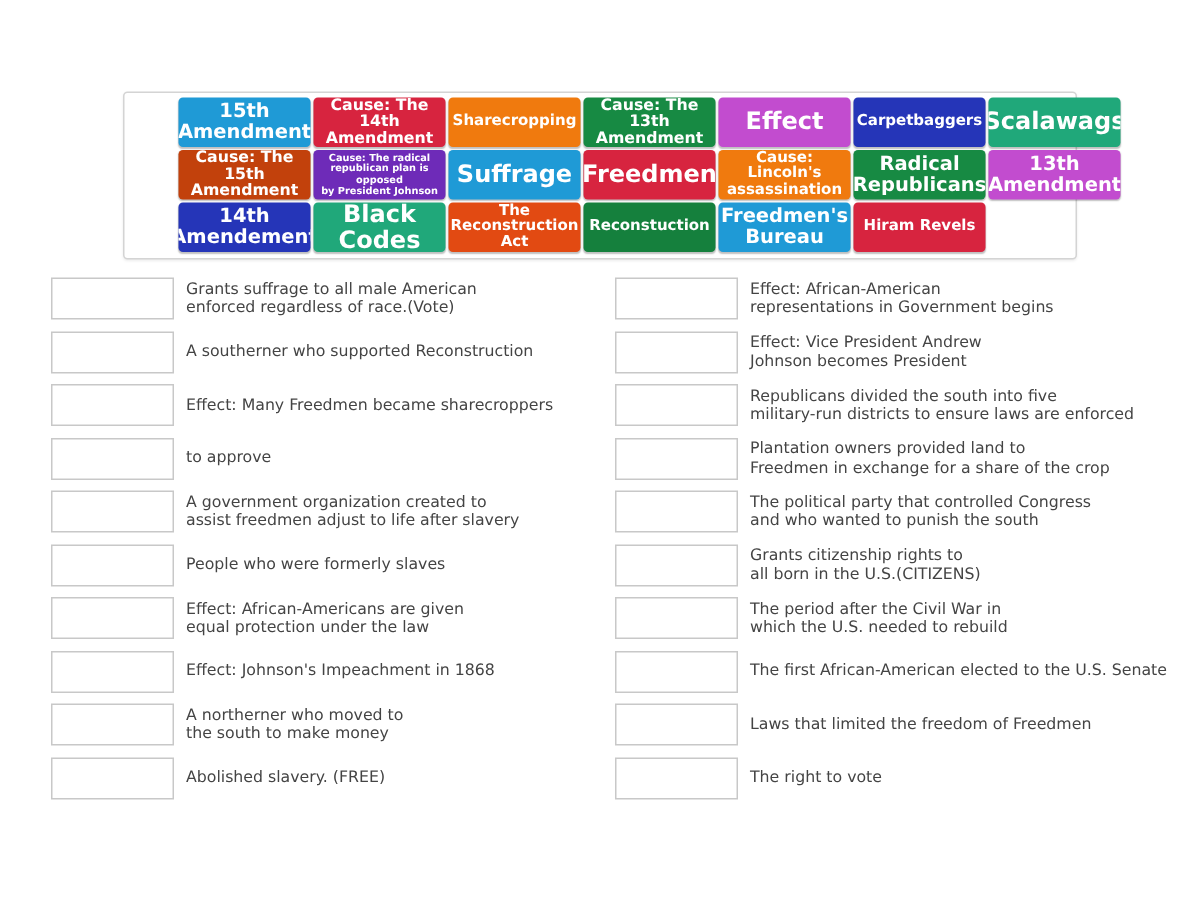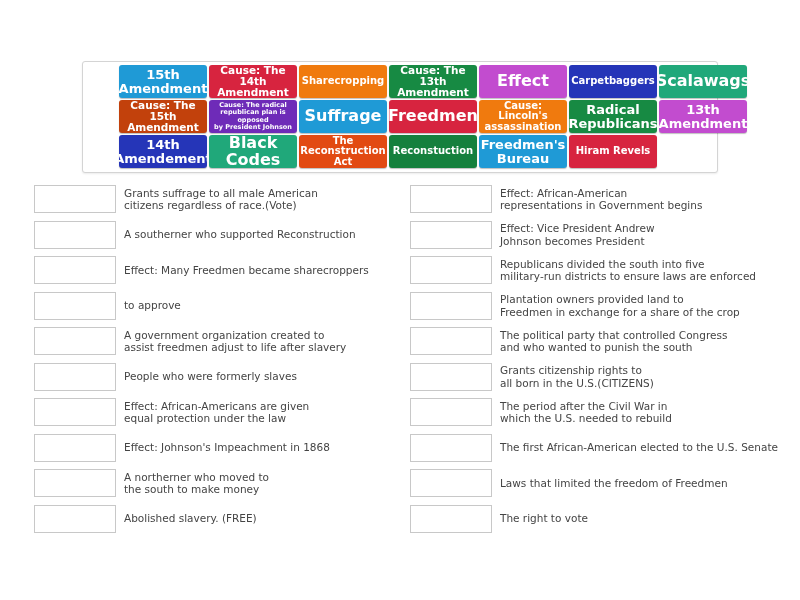--- a/index.html
+++ b/index.html
@@ -95,21 +95,21 @@
       <div class="tile s-m" style="background: rgb(215, 36, 63);">
         <span>Hiram Revels</span>
       </div>
     </div>
 </div>
 
 <div id="left-col">
     <div class="row" style="left: 34px; top: 185px;">
       <div class="drop"></div>
       <div class="desc">Grants suffrage to all male American
-citizens regardless of race.(Vote)</div>
+enforced regardless of race.(Vote)</div>
     </div>
     <div class="row" style="left: 34px; top: 220.5px;">
       <div class="drop"></div>
       <div class="desc">A southerner who supported Reconstruction</div>
     </div>
     <div class="row" style="left: 34px; top: 256px;">
       <div class="drop"></div>
       <div class="desc">Effect: Many Freedmen became sharecroppers</div>
     </div>
     <div class="row" style="left: 34px; top: 291.5px;">

